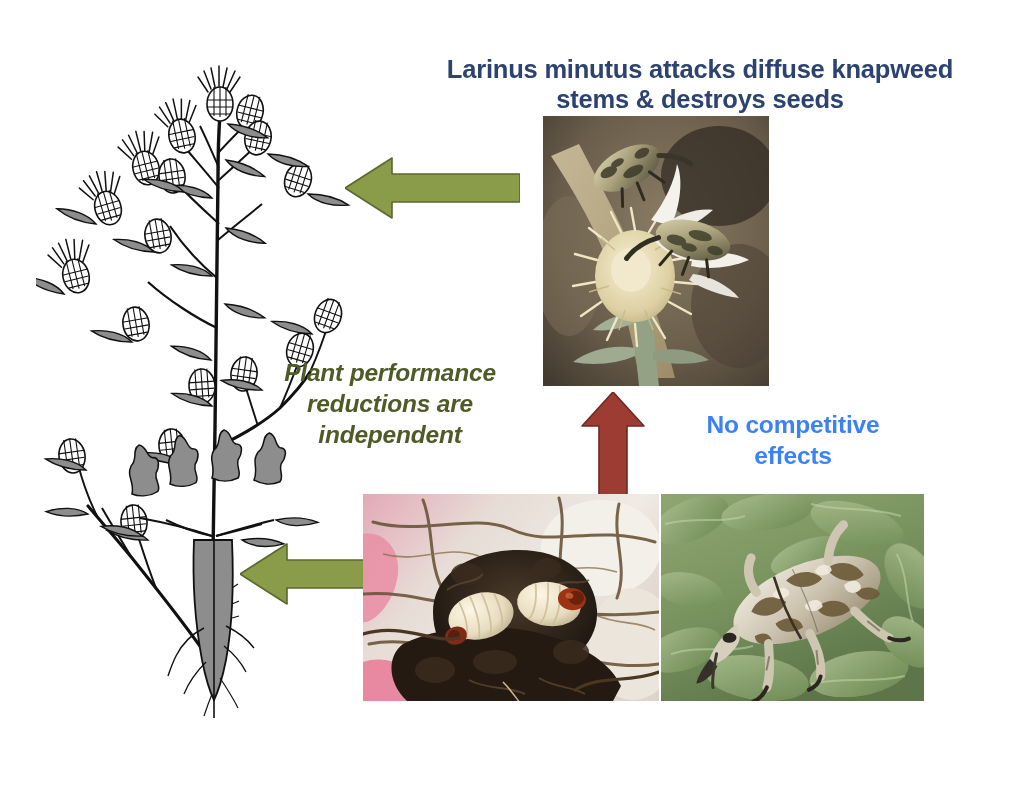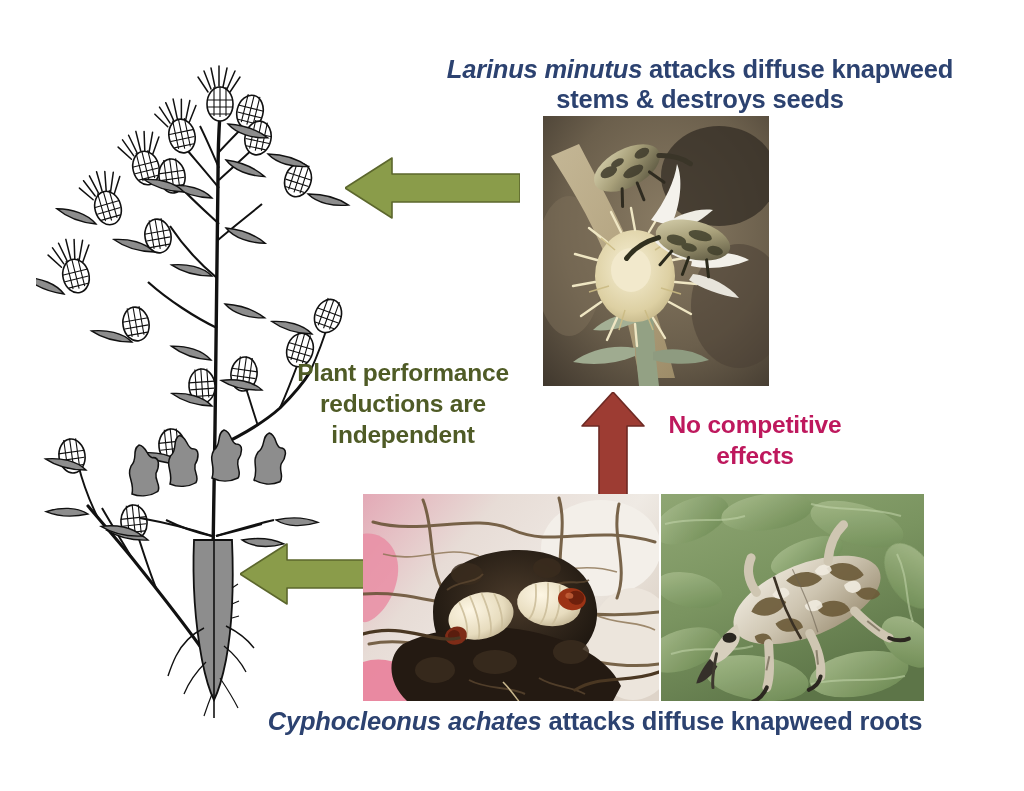--- a/index.html
+++ b/index.html
@@ -35,44 +35,44 @@
     color: #2c4270;
   }
   #caption-cyphocleonus {
     left: 200px;
     top: 706px;
     width: 790px;
     font-size: 25.5px;
     color: #2c4270;
   }
   .sci-name {
-    font-style: italic;
   }
   #label-both-agents {
     left: 276px;
     top: 230px;
     width: 258px;
     font-size: 24.5px;
     color: #4f5b26;
     line-height: 1.26;
   }
   #label-plant-performance {
-    left: 272px;
+    left: 259px;
     top: 358px;
     width: 262px;
     font-size: 24.5px;
     color: #4f5b26;
     line-height: 1.26;
+    font-style: italic;
   }
   #label-no-competitive {
-    left: 650px;
+    left: 688px;
     top: 410px;
     width: 210px;
     font-size: 24.5px;
-    color: #be185d;
+    color: #3b82f6;
     line-height: 1.26;
   }
 
   
   .photo {
     position: absolute;
     overflow: hidden;
     background: #6b6257;
   }
   #photo-larinus {
@@ -630,22 +630,19 @@
           <path d="M62,66 C68,72 74,74 80,74"></path>
         </g>
       </g>
     </svg>
   </div>
 
   <div class="caption" id="caption-larinus">
     <span class="sci-name">Larinus minutus</span><span> attacks diffuse knapweed stems &amp; destroys seeds</span>
   </div>
 
-  <div class="caption" id="caption-cyphocleonus">
-    <span class="sci-name">Cyphocleonus achates</span><span> attacks diffuse knapweed roots</span>
-  </div>
 
 
   <div class="caption" id="label-plant-performance">Plant performance reductions are independent</div>
 
   <div class="caption" id="label-no-competitive">No competitive effects</div>
 
 </div>
 
 </body></html>

